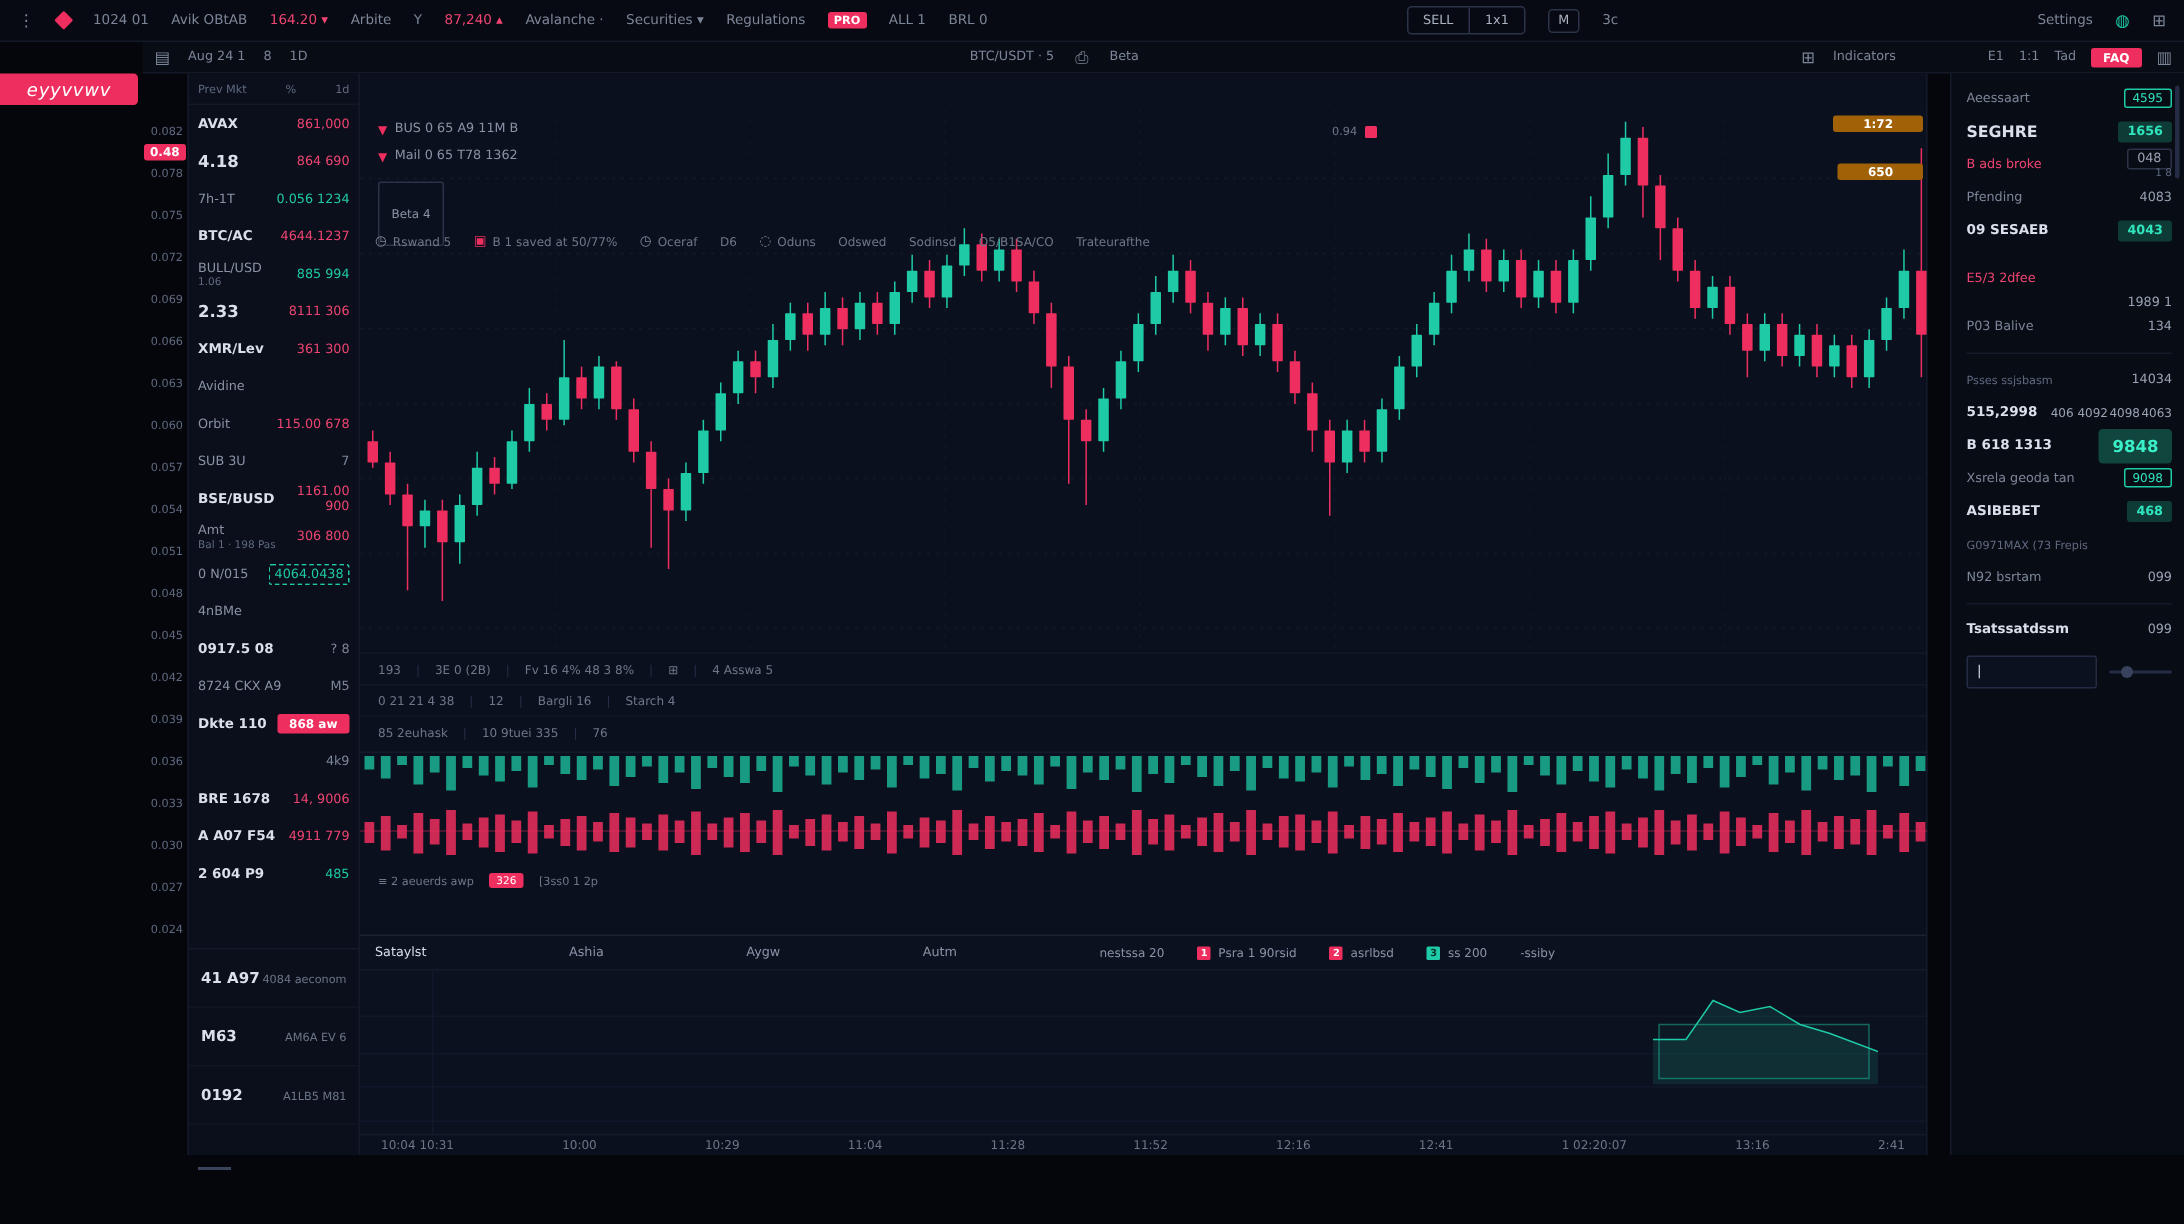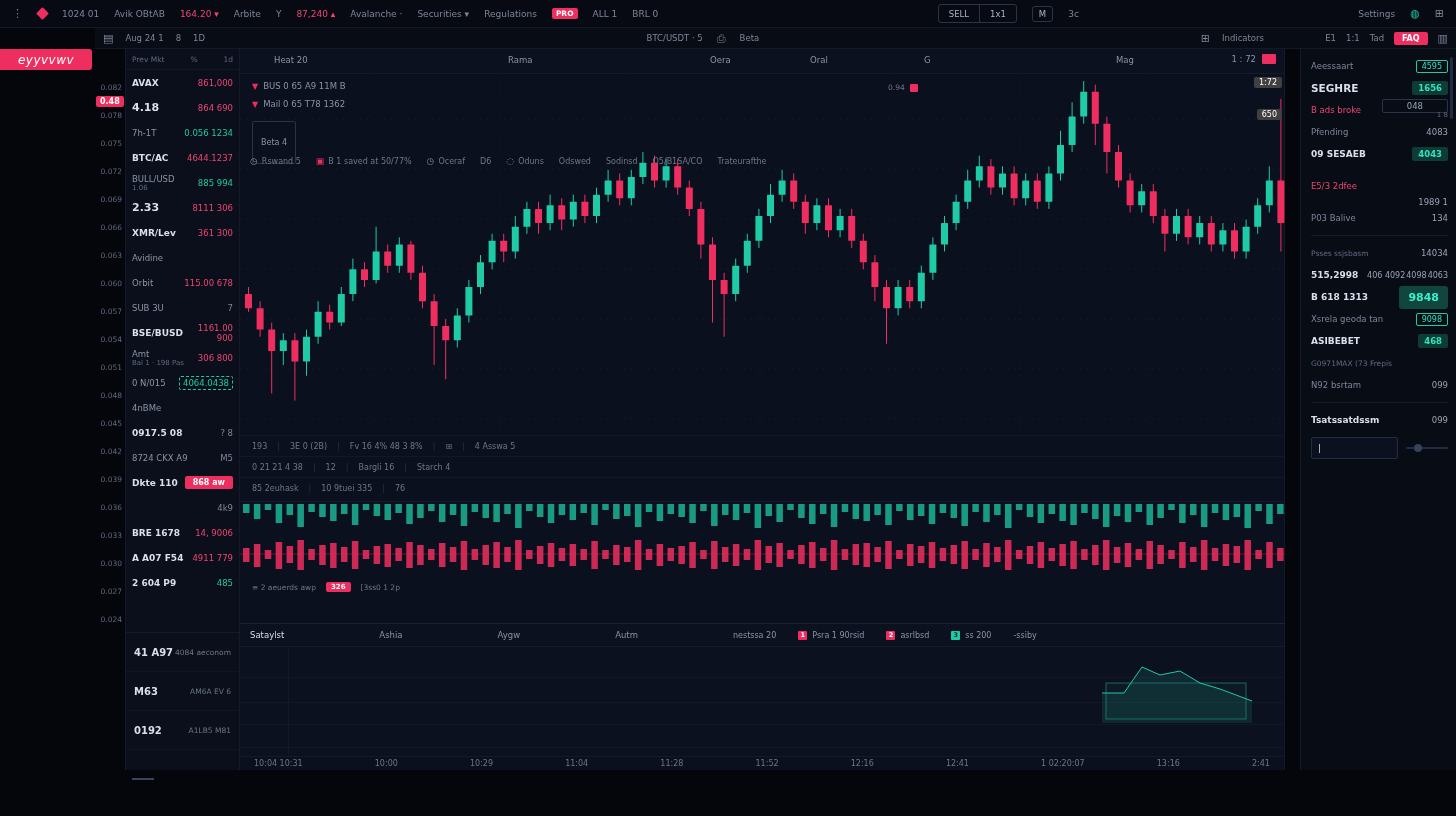--- a/index.html
+++ b/index.html
@@ -79,36 +79,36 @@
   .lg-line{display:flex;align-items:center;gap:5px;margin-bottom:8px}
   .lg-marker{color:#ee2e5f;font-size:8px}
   .beta-tag{display:inline-block;border:1px solid #2a3347;padding:16px 8px;font-size:8px;color:#8a93a6;
     border-radius:2px;margin-top:4px}
   .ind-row{position:absolute;top:108px;left:10px;right:10px;display:flex;gap:15px;font-size:8px;
     color:#6d7789;align-items:center;white-space:nowrap;overflow:hidden}
   .ind-item{display:flex;gap:4px;align-items:center}
   .ind-item .ic{font-size:9px}
   .ind-item.accent .ic{color:#ee2e5f}
 
-  .ptag{position:absolute;right:2px;background:#404040;color:#fff;font-size:8px;padding:1px 5px;
-    border-radius:2px;font-weight:normal}
+  .ptag{position:absolute;right:2px;background:#a16207;color:#fff;font-size:8px;padding:1px 20px;
+    border-radius:2px;font-weight:bold}
   .ptag1{top:28px}
   .ptag2{top:60px}
   .marker-sq{position:absolute;left:648px;top:34px;display:flex;gap:5px;align-items:center;font-size:7.5px;color:#6d7789}
   .marker-sq .pink-sq{width:8px;height:8px}
 
   .ft-rows{position:absolute;top:386px;left:0;right:0;font-size:8px;color:#6d7789}
   .ft-row{height:20px;display:flex;align-items:center;gap:10px;padding:0 12px;border-top:1px solid #121828;position:relative}
   .ft-sep{color:#273048}
   .ft-center{position:absolute;left:0;right:0;text-align:center;color:#8a93a6;font-size:9px;pointer-events:none}
 
   svg.volsvg{position:absolute;top:452px;left:0;border-top:1px solid #141a2a}
   .vol-legend{position:absolute;top:533px;left:12px;display:flex;gap:10px;align-items:center;
     font-size:7.5px;color:#6d7789}
-  .chip-pink{background:#ee2e5f;color:#fff;padding:1px 5px;border-radius:2px;font-size:7px;font-weight:bold}
+  .chip-pink{background:#ee2e5f;color:#fff;padding:1px 5px;border-radius:2px;font-size:7px;font-weight:normal}
 
   .bpanel{position:absolute;top:574px;left:0;right:0;height:132px;background:#0c1120;border-top:1px solid #1a2233}
   .bp-head{height:22px;display:flex;align-items:center;gap:0;border-bottom:1px solid #151b2b;
     font-size:8.5px;padding:0 10px}
   .bp-tab{margin-right:95px;color:#8a93a6}
   .bp-tab:first-child{color:#d9dfeb}
   .bp-chip{display:flex;align-items:center;gap:5px;margin-right:22px;color:#8a93a6;font-size:8px}
   .chipsq{width:9px;height:9px;border-radius:1px;display:inline-flex;align-items:center;justify-content:center;
     font-size:6.5px;color:#fff;font-weight:bold}
   .chipsq.pink{background:#ee2e5f}.chipsq.teal{background:#1fcaa6;color:#06302a}
@@ -126,21 +126,21 @@
   .rp-row{display:flex;justify-content:space-between;align-items:center;min-height:22px;font-size:8.5px}
   .rp-label{color:#7c8699}
   .rp-label.bold{color:#d9dfeb;font-weight:bold;font-size:9px}
   .rp-label.big{color:#d9dfeb;font-weight:bold;font-size:10.5px}
   .rp-label.pink{color:#f04572}
   .rp-label.small{font-size:7.5px;color:#5f6980}
   .rp-val{color:#9aa3b5;text-align:right}
   .rp-val.badge{border:1px solid #1fcaa6;color:#2fe3bd;padding:1px 5px;border-radius:2px;font-size:8px}
   .rp-val.fill{background:#0f3b36;color:#2fe3bd;padding:2px 6px;border-radius:2px;font-weight:bold}
   .rp-val.fillbig{background:#11463f;color:#3bf0c9;padding:5px 9px;border-radius:3px;font-weight:bold;font-size:11px}
-  .rp-val.outline{border:1px solid #2a3347;padding:1px 24px;border-radius:2px}
+  .rp-val.outline{border:1px solid #2a3347;padding:1px 6px;border-radius:2px}
   .rp-multi{display:flex;align-items:flex-end;gap:1px;font-size:8px;color:#9aa3b5}
   .rp-sep{border-top:1px solid #141a2a;margin:6px 0}
   .rp-sub{font-size:7px;color:#5f6980;text-align:right}
   .rp-input{display:flex;align-items:center;gap:8px;margin-top:6px}
   .rp-inputbox{flex:1;height:20px;border:1px solid #232c44;background:#0c1120;border-radius:2px;
     display:flex;align-items:center;padding:0 6px;color:#d9dfeb;font-size:9px}
   .rp-slider{width:42px;height:2px;background:#232c44;position:relative;border-radius:1px}
   .rp-slider .dot{position:absolute;left:8px;top:-3px;width:8px;height:8px;border-radius:50%;background:#39425c}
   .rp-scroll{position:absolute;right:3px;top:8px;width:3px;height:62px;background:#232c44;border-radius:2px}
 
@@ -376,32 +376,20 @@
           <span class="tr-sub">AM6A EV 6</span>
         </div>
         <div class="tr-row">
           <span class="tr-main">0192</span>
           <span class="tr-sub">A1LB5 M81</span>
         </div>
       </div>
   </div>
 
   <div class="chart">
-    <div class="ch-head">
-        <span class="hd-item" style="left: 34px;">Heat 20</span>
-        <span class="hd-item" style="left: 268px;">Rama</span>
-        <span class="hd-item" style="left: 470px;">Oera</span>
-        <span class="hd-item" style="left: 570px;">Oral</span>
-        <span class="hd-item" style="left: 684px;">G</span>
-        <span class="hd-item" style="left: 876px;">Mag</span>
-        <div class="hd-right">
-          <span>1 : 72</span>
-          <span class="pink-sq"></span>
-        </div>
-      </div>
     <svg class="candles" width="1045" height="360" viewBox="0 0 1045 360">
         <line x1="0" y1="46" x2="1045" y2="46" stroke="#121928" stroke-dasharray="2,4"></line>
         <line x1="0" y1="96" x2="1045" y2="96" stroke="#121928" stroke-dasharray="2,4"></line>
         <line x1="0" y1="146" x2="1045" y2="146" stroke="#121928" stroke-dasharray="2,4"></line>
         <line x1="0" y1="196" x2="1045" y2="196" stroke="#121928" stroke-dasharray="2,4"></line>
         <line x1="0" y1="246" x2="1045" y2="246" stroke="#121928" stroke-dasharray="2,4"></line>
         <line x1="0" y1="296" x2="1045" y2="296" stroke="#121928" stroke-dasharray="2,4"></line>
         <line x1="0" y1="346" x2="1045" y2="346" stroke="#121928" stroke-dasharray="2,4"></line>
         <line x1="130" y1="0" x2="130" y2="360" stroke="#0f1626" stroke-dasharray="2,5"></line>
         <line x1="260" y1="0" x2="260" y2="360" stroke="#0f1626" stroke-dasharray="2,5"></line>

